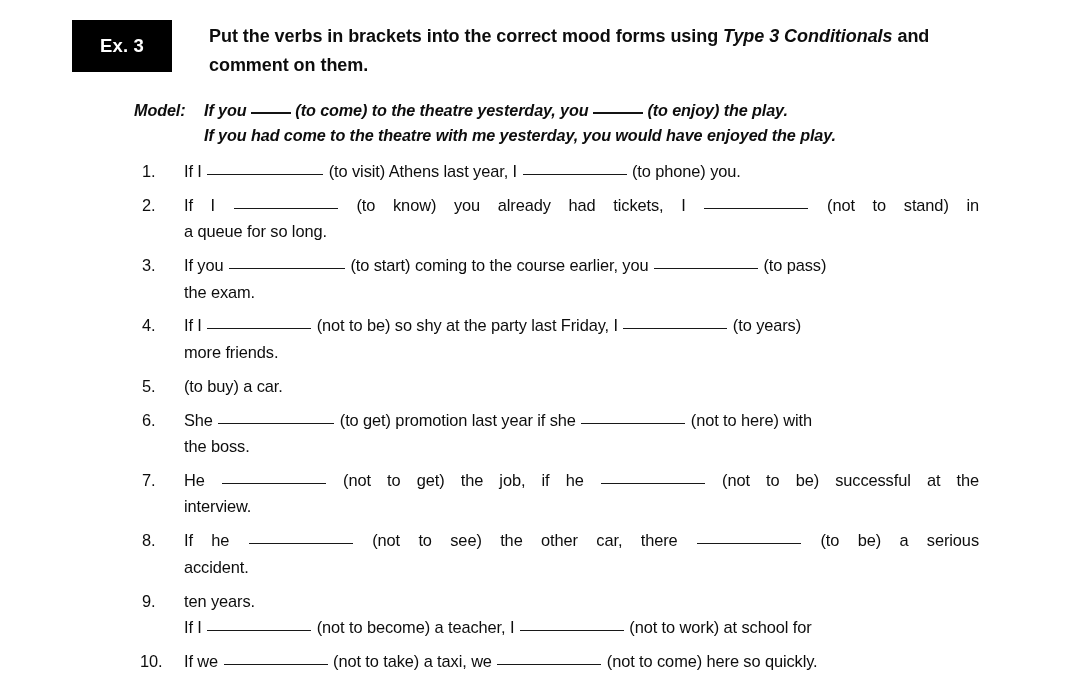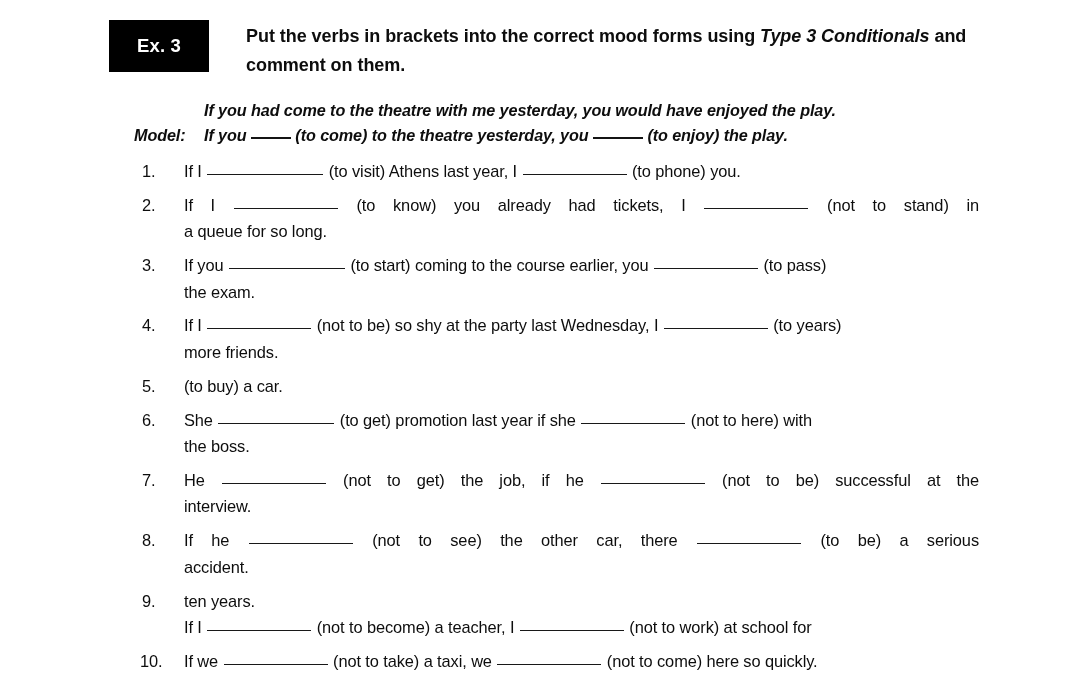--- a/index.html
+++ b/index.html
@@ -24,21 +24,20 @@
   }
 
   
   .header-row {
     position: absolute;
     left: 72px;
     top: 20px;
     right: 80px;
     display: flex;
     align-items: flex-start;
-    margin-left: 37px;
   }
   .ex-tag {
     flex: 0 0 auto;
     width: 100px;
     height: 52px;
     background: #000000;
     color: #ffffff;
     display: flex;
     align-items: center;
     justify-content: center;
@@ -152,28 +151,28 @@
   <div class="header-row">
     <div class="ex-tag">
       <span>Ex. 3</span>
     </div>
     <div class="header-text">
       <span>Put the verbs in brackets into the correct mood forms using </span><span class="em">Type 3 Conditionals</span><span> and comment on them.</span>
     </div>
   </div>
 
   <div class="model-block">
+    <div class="model-line">
+      <div class="model-label">Model:</div>
+      <div class="model-body"><span>If you </span><span class="blank-i w1"></span><span> (to come) to the theatre yesterday, you </span><span class="blank-i w2"></span><span> (to enjoy) the play.</span></div>
+    </div>
     <div class="model-line second">
       <div class="model-label"></div>
       <div class="model-body">If you had come to the theatre with me yesterday, you would have enjoyed the play.</div>
     </div>
-    <div class="model-line">
-      <div class="model-label">Model:</div>
-      <div class="model-body"><span>If you </span><span class="blank-i w1"></span><span> (to come) to the theatre yesterday, you </span><span class="blank-i w2"></span><span> (to enjoy) the play.</span></div>
-    </div>
   </div>
 
   <div class="list">
 
     <div class="item">
       <div class="item-num">1.</div>
       <div class="item-body">
         <span class="ln"><span>If I </span><span class="blank b-lg"></span><span> (to visit) Athens last year, I </span><span class="blank b-md"></span><span> (to phone) you.</span></span>
       </div>
     </div>
@@ -190,21 +189,21 @@
       <div class="item-num">3.</div>
       <div class="item-body">
         <span class="ln"><span>If you </span><span class="blank b-lg"></span><span> (to start) coming to the course earlier, you </span><span class="blank b-md"></span><span> (to pass)</span></span>
         <span class="ln">the exam.</span>
       </div>
     </div>
 
     <div class="item">
       <div class="item-num">4.</div>
       <div class="item-body">
-        <span class="ln"><span>If I </span><span class="blank b-md"></span><span> (not to be) so shy at the party last Wednesday, I </span><span class="blank b-md"></span><span> (to years)</span></span>
+        <span class="ln"><span>If I </span><span class="blank b-md"></span><span> (not to be) so shy at the party last Friday, I </span><span class="blank b-md"></span><span> (to years)</span></span>
         <span class="ln">more friends.</span>
       </div>
     </div>
 
     <div class="item">
       <div class="item-num">5.</div>
       <div class="item-body">
         <span class="ln">(to buy) a car.</span>
       </div>
     </div>

